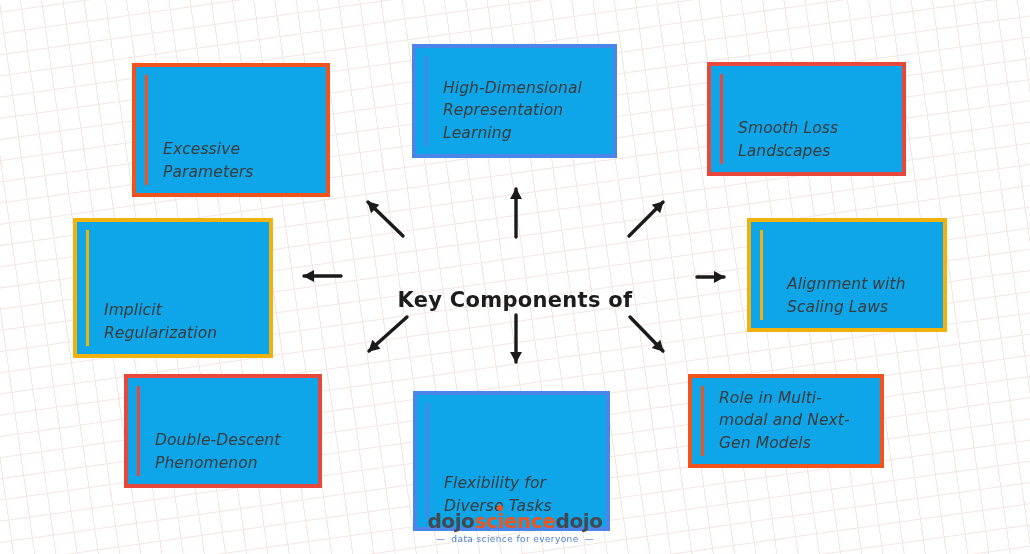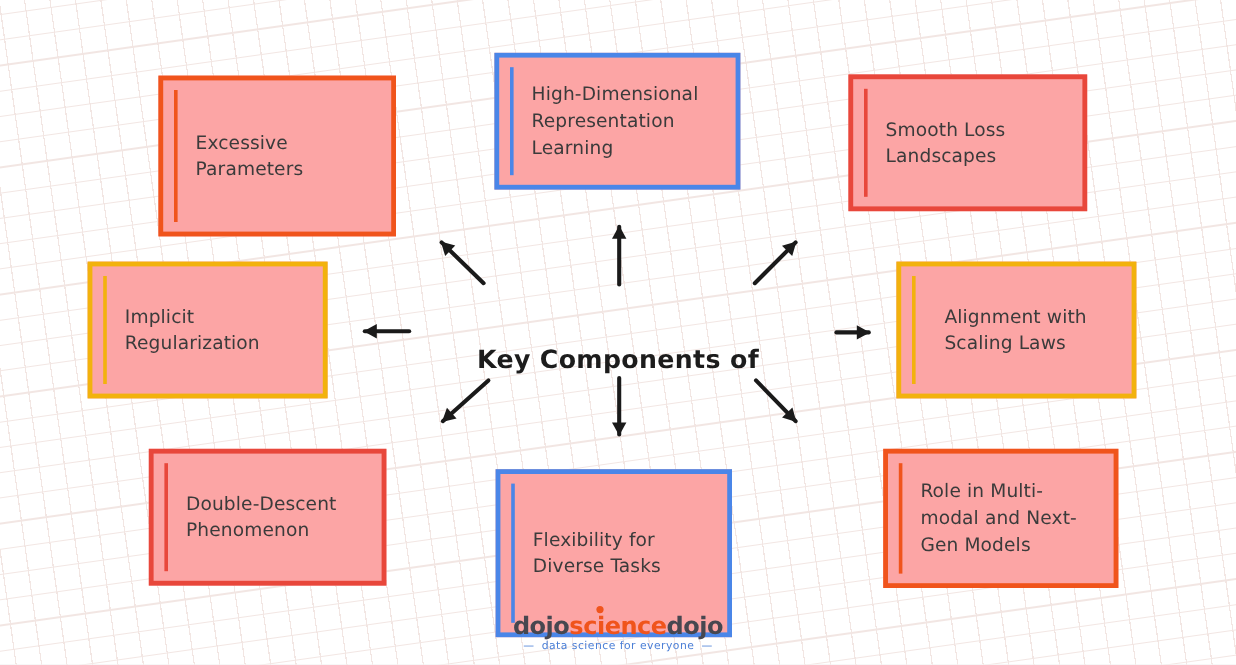--- a/index.html
+++ b/index.html
@@ -9,23 +9,24 @@
     --ac:#1a1a1a;
   }
   .grid{
     position:absolute;left:-12%;top:-18%;width:128%;height:140%;
     transform:rotate(-8deg);
     background-image:
       repeating-linear-gradient(0deg,  var(--gc,#f2e6e3) 0 1px, transparent 1px 21px),
       repeating-linear-gradient(90deg, var(--gc,#f2e6e3) 0 1px, transparent 1px 21px);
   }
   .node{
-    position:absolute;background:#fca5a5;border:4px solid var(--c,#999);
-    box-sizing:border-box;display:flex;align-items:center;
+    position:absolute;background:#0ea5e9;border:4px solid var(--c,#999);
+    box-sizing:border-box;display:flex;align-items:flex-end;
     padding:10px 12px 10px 27px;
+    font-style:italic;
   }
   .accent{
     position:absolute;left:9px;top:8px;bottom:8px;width:3px;
     background:var(--c,#999);
   }
   .node-label{
     font-size:15.5px;line-height:1.45;color:#3b3b3b;letter-spacing:0.1px;
   }
   .title{
     position:absolute;left:282px;top:244px;width:466px;text-align:center;
@@ -66,41 +67,41 @@
   <div class="node" style="left: 412px; top: 44px; width: 205px; height: 114px; --c: #4A86E8;">
     <span class="accent"></span>
     <span class="node-label">High-Dimensional Representation Learning</span>
   </div>
 
   <div class="node" style="left: 695px; top: 62px; width: 199px; height: 114px; margin-left: 12px; --c: #E8473B;">
     <span class="accent"></span>
     <span class="node-label">Smooth Loss Landscapes</span>
   </div>
 
-  <div class="node" style="left: 73px; top: 218px; width: 200px; height: 114px; --c: #F2B20D;">
+  <div class="node" style="left: 73px; top: 218px; width: 200px; height: 140px; --c: #F2B20D;">
     <span class="accent"></span>
     <span class="node-label">Implicit Regularization</span>
   </div>
 
   <div class="node" style="left: 747px; top: 218px; width: 200px; height: 114px; padding-left: 36px; --c: #F2B20D;">
     <span class="accent"></span>
     <span class="node-label">Alignment with Scaling Laws</span>
   </div>
 
   <div class="node" style="left: 124px; top: 374px; width: 198px; height: 114px; --c: #E8473B;">
     <span class="accent"></span>
     <span class="node-label">Double-Descent Phenomenon</span>
   </div>
 
   <div class="node" style="left: 413px; top: 391px; width: 197px; height: 140px; --c: #4A86E8;">
     <span class="accent"></span>
     <span class="node-label">Flexibility for Diverse Tasks</span>
   </div>
 
-  <div class="node" style="left: 736px; top: 374px; width: 196px; height: 116px; --c: #F0541C;">
+  <div class="node" style="left: 688px; top: 374px; width: 196px; height: 94px; --c: #F0541C;">
     <span class="accent"></span>
     <span class="node-label">Role in Multi-modal and Next-Gen Models</span>
   </div>
 
   <div class="title" style="--tc: #1c1c1c;">
     <div>Key Components of</div>
   </div>
 
   <svg class="arrows" width="1030" height="554" viewBox="0 0 1030 554">
     <defs>

